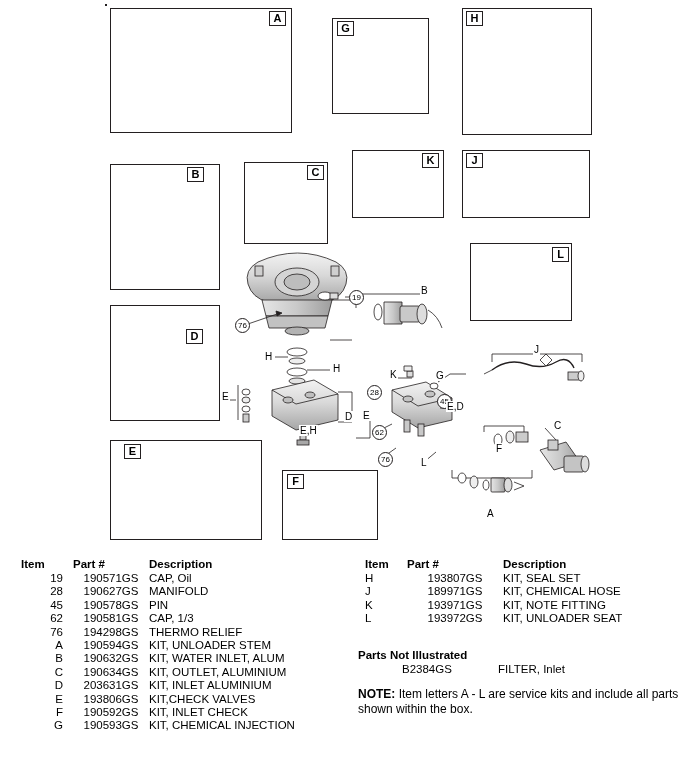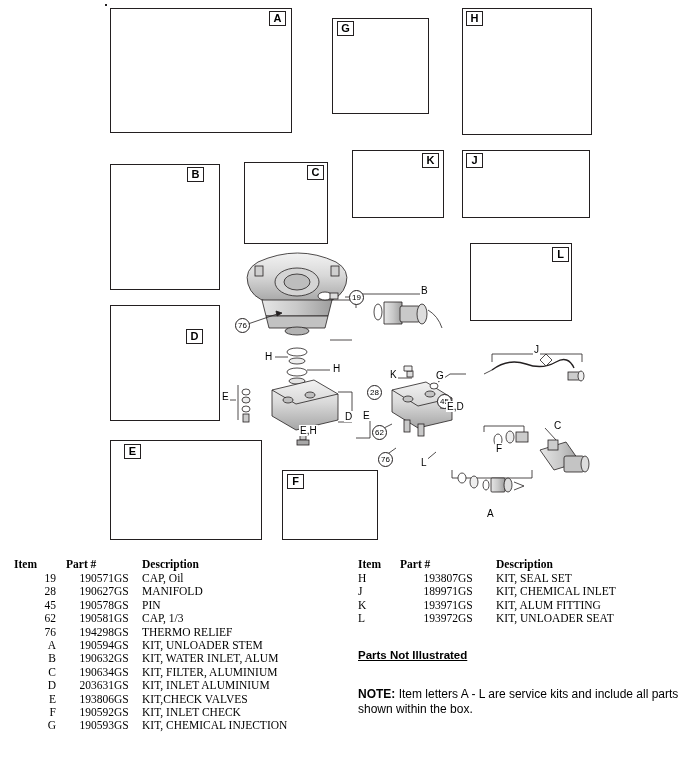--- a/index.html
+++ b/index.html
@@ -71,21 +71,22 @@
   .tables {
     position: absolute;
     left: 0;
     top: 552px;
     width: 695px;
     height: 205px;
   }
   table.plist {
     border-collapse: collapse;
     font-size: 11.5px;
-    font-family: Liberation Serif, serif;
+    font-family: Liberation Sans, sans-serif;
+    margin-left: 7px;
   }
   table.plist th {
     text-align: left;
     font-weight: bold;
     padding: 0 0 2px 0;
     font-size: 11.5px;
   }
   table.plist td {
     padding: 0;
     line-height: 13.4px;
@@ -95,21 +96,20 @@
   .col-part { width: 76px; text-align: center; }
   .col-desc { }
   .left-table { position: absolute; left: 14px; top: 6px; }
   .right-table { position: absolute; left: 358px; top: 6px; }
   .notillus {
     position: absolute;
     left: 358px;
     top: 97px;
     font-size: 11.5px;
     font-weight: bold;
-    text-decoration: underline;
   }
   .notillus .row {
     font-weight: normal;
     margin-top: 2px;
     white-space: nowrap;
   }
   .notillus .row .p { display: inline-block; width: 96px; margin-left: 44px;}
   .note {
     position: absolute;
     left: 358px;
@@ -536,21 +536,21 @@
           <td class="col-desc">KIT, UNLOADER STEM</td>
         </tr>
         <tr>
           <td class="col-item">B</td>
           <td class="col-part">190632GS</td>
           <td class="col-desc">KIT, WATER INLET, ALUM</td>
         </tr>
         <tr>
           <td class="col-item">C</td>
           <td class="col-part">190634GS</td>
-          <td class="col-desc">KIT, FILTER, ALUMINIUM</td>
+          <td class="col-desc">KIT, OUTLET, ALUMINIUM</td>
         </tr>
         <tr>
           <td class="col-item">D</td>
           <td class="col-part">203631GS</td>
           <td class="col-desc">KIT, INLET ALUMINIUM</td>
         </tr>
         <tr>
           <td class="col-item">E</td>
           <td class="col-part">193806GS</td>
           <td class="col-desc">KIT,CHECK VALVES</td>
@@ -578,36 +578,39 @@
       </thead>
       <tbody>
         <tr>
           <td class="col-item" style="width:34px; text-align:left; padding-right:8px !important;">H</td>
           <td class="col-part" style="width:96px;">193807GS</td>
           <td class="col-desc">KIT, SEAL SET</td>
         </tr>
         <tr>
           <td class="col-item" style="width:34px; text-align:left; padding-right:8px !important;">J</td>
           <td class="col-part" style="width:96px;">189971GS</td>
-          <td class="col-desc">KIT, CHEMICAL INLET</td>
+          <td class="col-desc">KIT, CHEMICAL HOSE</td>
         </tr>
         <tr>
           <td class="col-item" style="width:34px; text-align:left; padding-right:8px !important;">K</td>
           <td class="col-part" style="width:96px;">193971GS</td>
-          <td class="col-desc">KIT,  ALUM FITTING</td>
+          <td class="col-desc">KIT,  NOTE FITTING</td>
         </tr>
         <tr>
           <td class="col-item" style="width:34px; text-align:left; padding-right:8px !important;">L</td>
           <td class="col-part" style="width:96px;">193972GS</td>
           <td class="col-desc">KIT, UNLOADER SEAT</td>
         </tr>
       </tbody>
     </table>
 
     <div class="notillus">
       <div>Parts Not Illustrated</div>
+      <div class="row">
+        <span class="p">B2384GS</span><span>FILTER, Inlet</span>
+      </div>
     </div>
 
     <div class="note">
       <b>NOTE:</b><span> Item letters A - L are service kits and include all parts shown within the box.</span>
     </div>
   </div>
 </div>
 
 </body></html>

